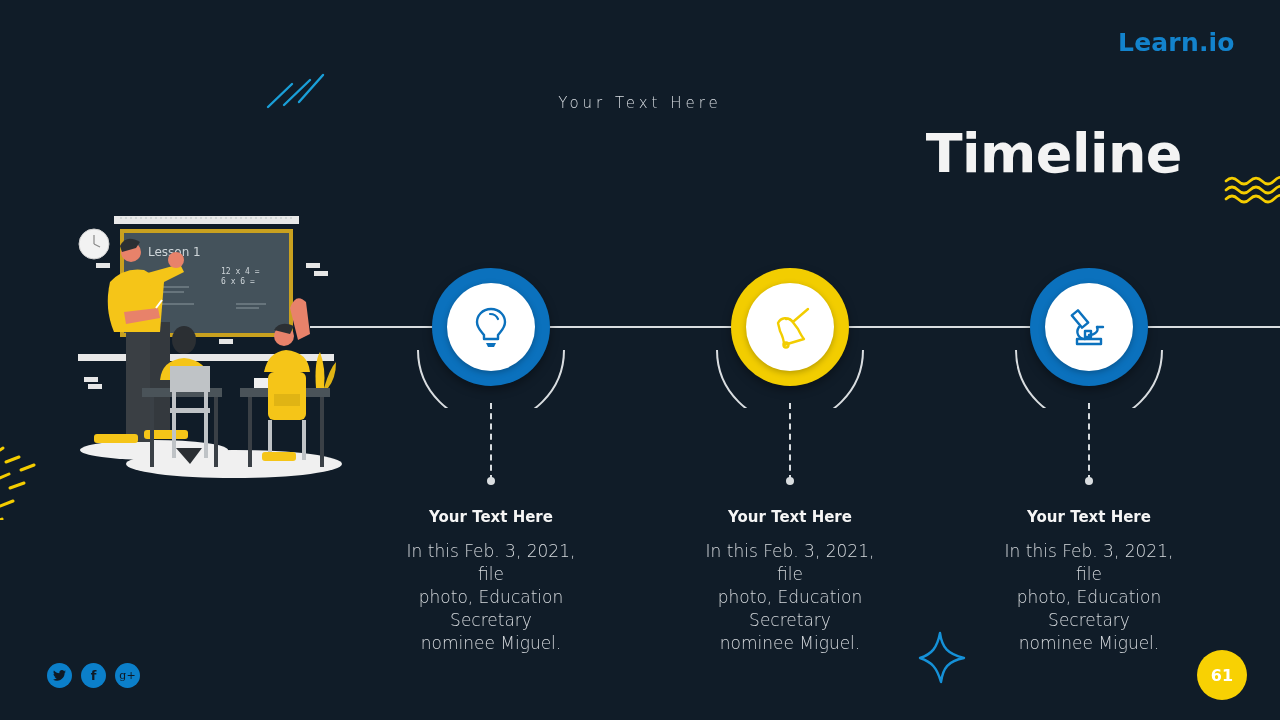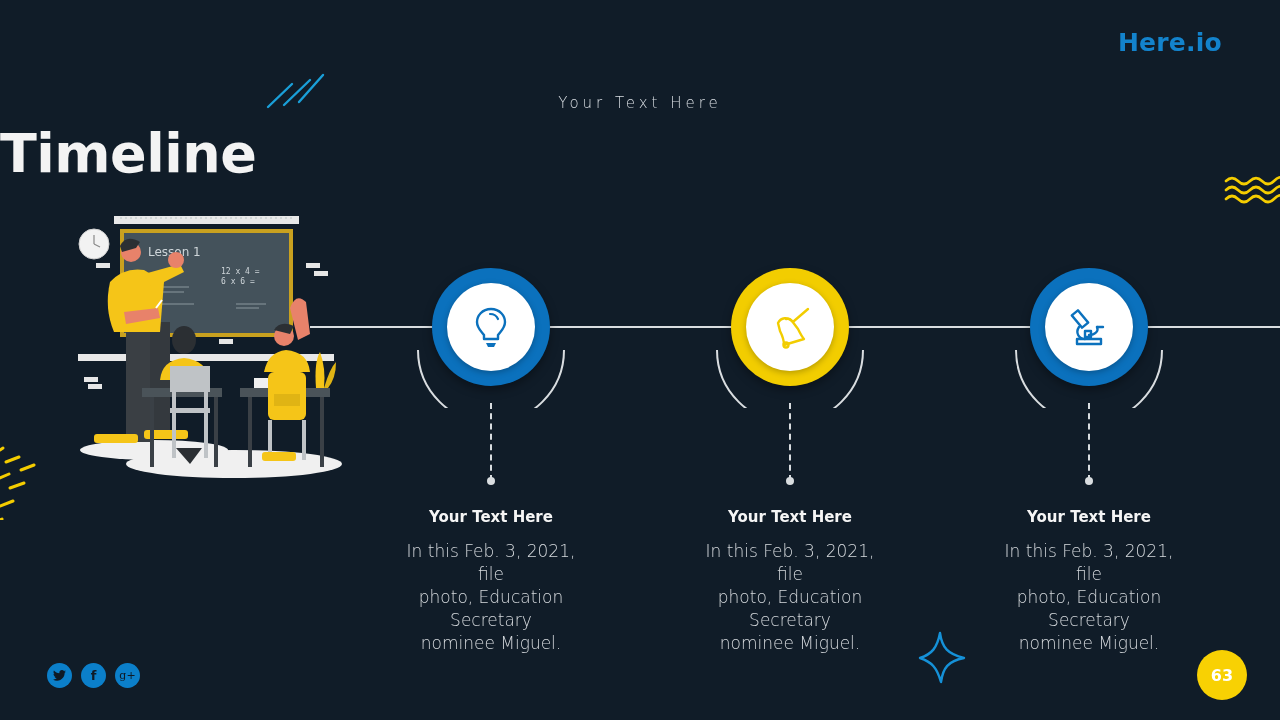--- a/index.html
+++ b/index.html
@@ -19,21 +19,21 @@
     letter-spacing: 0.2px;
   }
 
   .subtitle {
     left: 0; width: 1280px; top: 94px; text-align: center;
     font-family: "DejaVu Sans", sans-serif;
     font-size: 15px; letter-spacing: 4px; color: #d8dde2;
     font-weight: 300;
   }
   .title {
-    left: 0; width: 1182px; top: 122px; text-align: left;
+    left: 0; width: 1182px; top: 122px; text-align: right;
     font-family: "DejaVu Sans", sans-serif;
     font-weight: bold; font-size: 54px; color: #f3f3f3; letter-spacing: -0.5px;
   }
 
   .timeline-line {
     left: 310px; top: 326px; width: 970px; height: 2px; background: #d9dde0;
   }
 
   .milestone { width: 200px; }
   .ring {
@@ -73,21 +73,21 @@
     font-family: "DejaVu Serif", serif; cursor: pointer; }
   .page-num {
     left: 1197px; top: 650px; width: 50px; height: 50px; border-radius: 50%; background: #f8d103;
     display: flex; align-items: center; justify-content: center;
     font-family: "DejaVu Sans", sans-serif; font-weight: bold; font-size: 16px; color: #ffffff;
   }
 </style>
 </head>
 <body>
 
-<div class="abs brand">Here.io</div>
+<div class="abs brand">Learn.io</div>
 
 <svg class="abs" style="left:262px;top:70px" width="66" height="42">
   <g stroke="#1a9fd8" stroke-width="2.4" stroke-linecap="round">
     <line x1="6" y1="37" x2="30" y2="14"></line>
     <line x1="22" y1="35" x2="48" y2="10"></line>
     <line x1="37" y1="32" x2="61" y2="5"></line>
   </g>
 </svg>
 
 <svg class="abs" style="left:1222px;top:168px" width="58" height="40">
@@ -279,14 +279,14 @@
   </svg>
 </div>
 <div class="abs social" style="left:81px">
   <span style="font-family:'DejaVu Sans',sans-serif;font-size:13px;">f</span>
 </div>
 <div class="abs social" style="left:115px">
   <span style="font-size:11px;font-weight:normal;">g+</span>
 </div>
 
 <div class="abs page-num">
-  <span>63</span>
+  <span>61</span>
 </div>
 
 </body></html>

